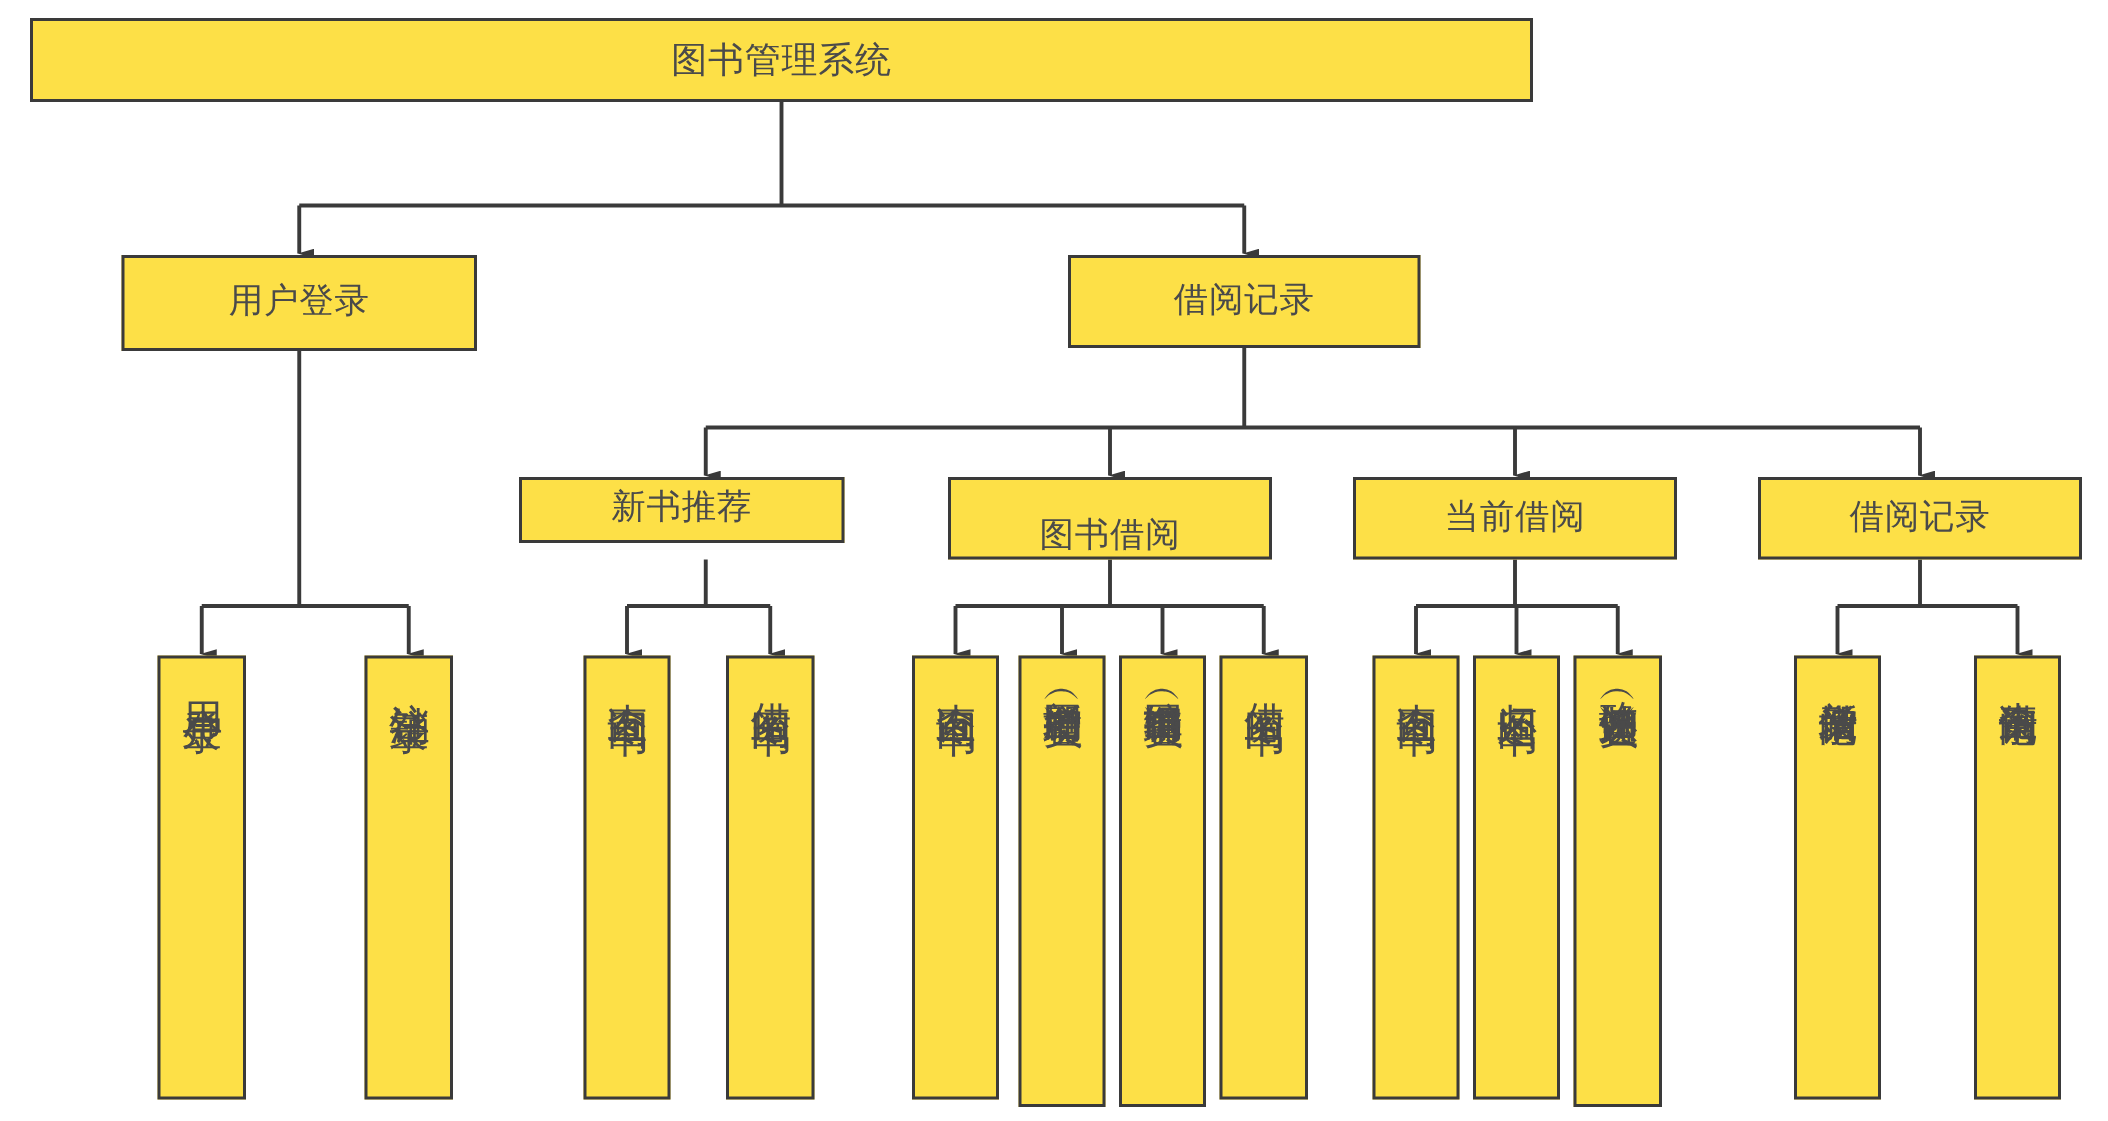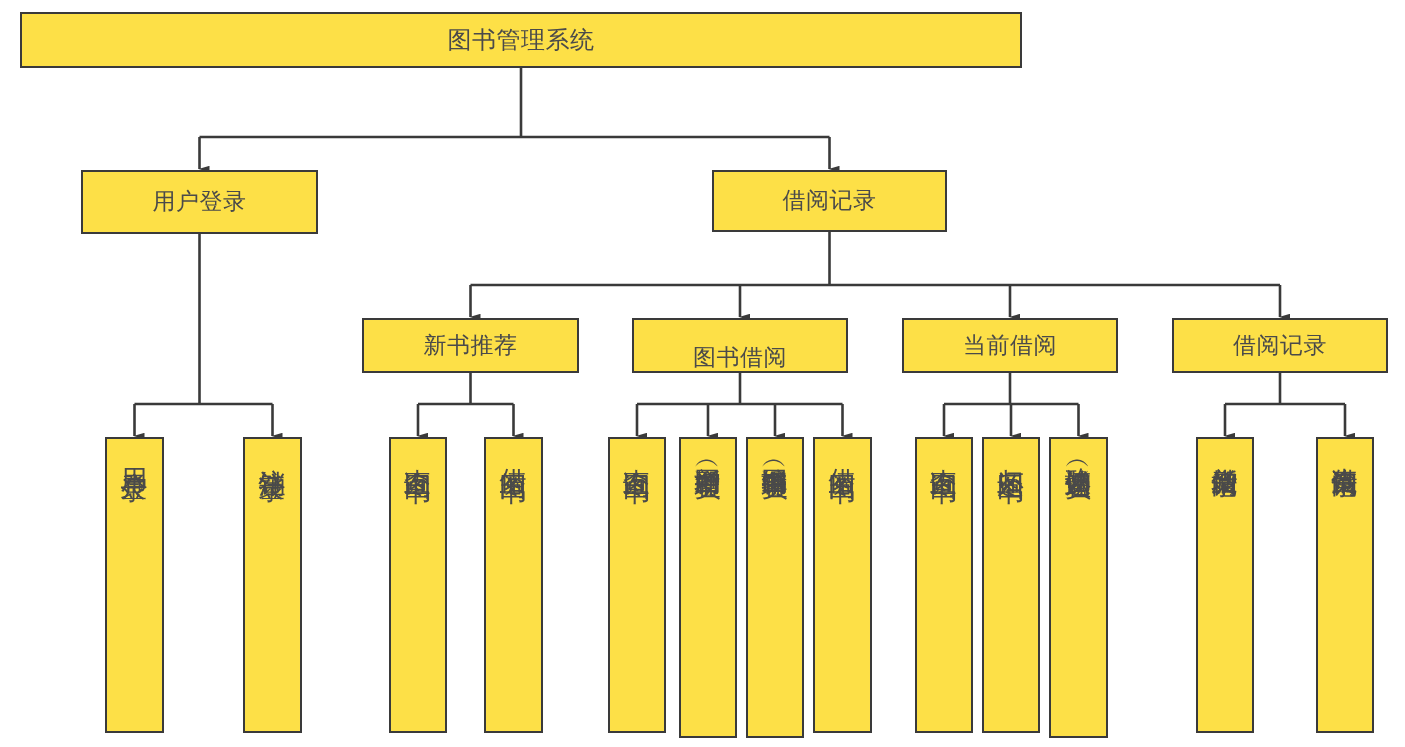--- a/index.html
+++ b/index.html
@@ -129,21 +129,21 @@
   <div id="node-layer">
       <div class="node horiz root" style="left: 20px; top: 12px; width: 1002px; height: 56px;">
         <span class="label">图书管理系统</span>
       </div>
       <div class="node horiz" style="left: 81px; top: 170px; width: 237px; height: 64px;">
         <span class="label">用户登录</span>
       </div>
       <div class="node horiz" style="left: 712px; top: 170px; width: 235px; height: 62px;">
         <span class="label">借阅记录</span>
       </div>
-      <div class="node horiz" style="left: 362px; top: 318px; width: 217px; height: 55px;">
+      <div class="node horiz" style="left: 346px; top: 318px; width: 217px; height: 44px; font-family: Liberation Mono, monospace;">
         <span class="label">新书推荐</span>
       </div>
       <div class="node horiz" style="left: 632px; top: 318px; width: 216px; height: 55px; align-items: flex-end;">
         <span class="label">图书借阅</span>
       </div>
       <div class="node horiz" style="left: 902px; top: 318px; width: 216px; height: 55px;">
         <span class="label">当前借阅</span>
       </div>
       <div class="node horiz" style="left: 1172px; top: 318px; width: 216px; height: 55px;">
         <span class="label">借阅记录</span>

